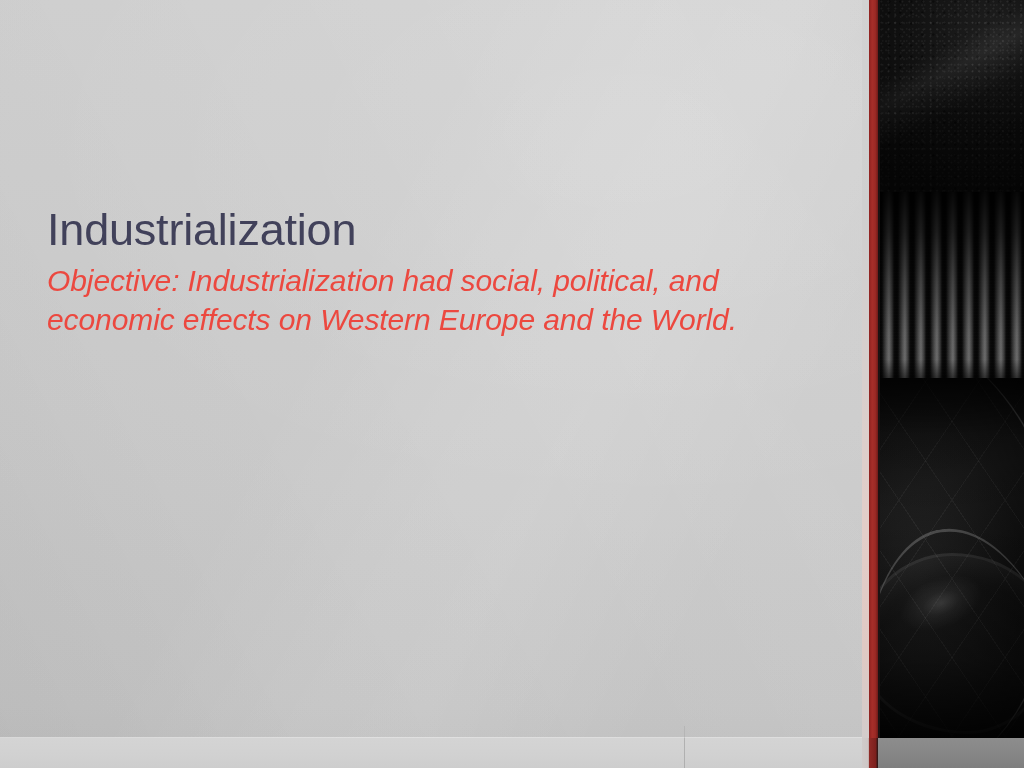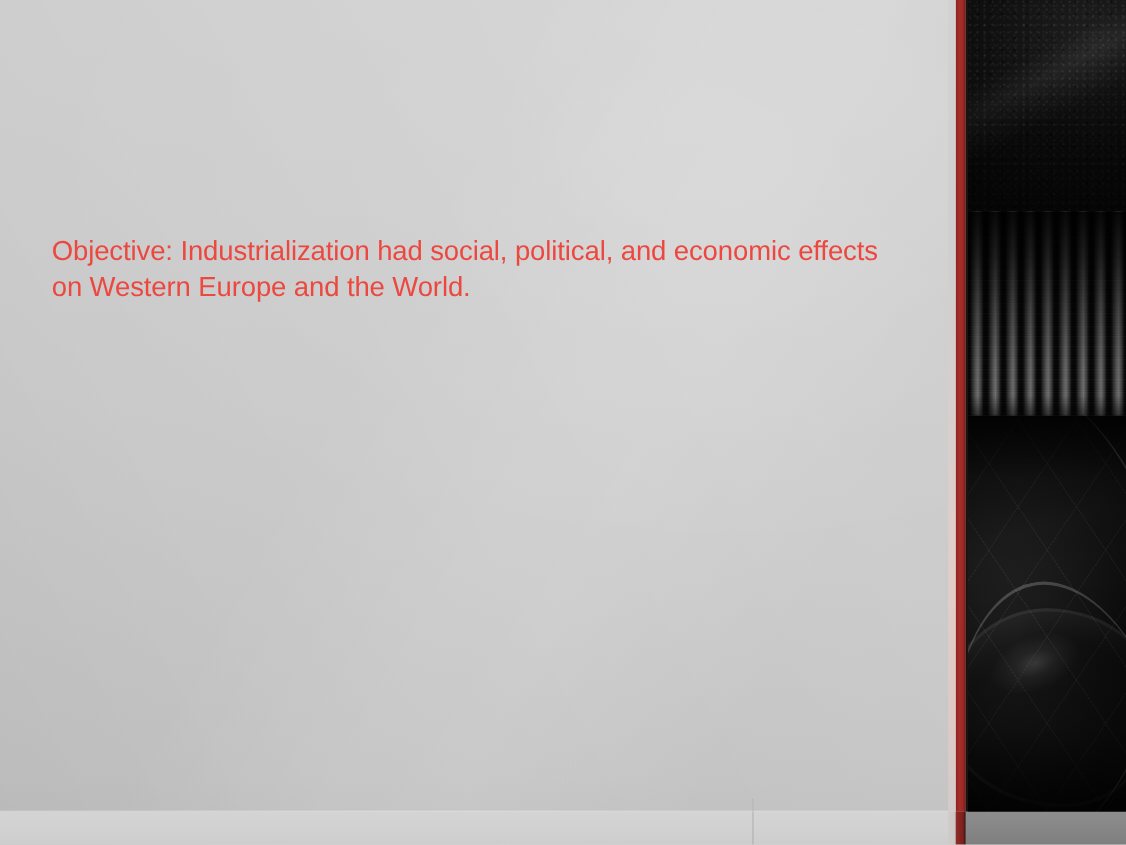--- a/index.html
+++ b/index.html
@@ -100,25 +100,26 @@
   .slide-title {
     margin: 0;
     font-size: 45px;
     line-height: 1.08;
     font-weight: 400;
     letter-spacing: -0.2px;
     color: #41415a;
   }
   .slide-objective {
     margin: 6px 0 0 0;
-    font-size: 25px;
+    font-size: 30px;
     line-height: 1.30;
     font-weight: 400;
     letter-spacing: -0.1px;
     color: #ec483f;
+    font-style: italic;
   }
 
   
   .photo-strip {
     position: absolute;
     left: 862px;
     top: 0;
     width: 162px;
     height: 738px;
   }
@@ -324,20 +325,21 @@
   <div class="bg-sheen-a"></div>
   <div class="bg-sheen-b"></div>
   <div class="bg-vign"></div>
 
   <div class="footer-topline"></div>
   <div class="footer-band"></div>
   <div class="footer-tick"></div>
   <div class="footer-divider"></div>
 
   <div class="text-block">
+    <h1 class="slide-title">Industrialization</h1>
     <p class="slide-objective">Objective:  Industrialization had social, political, and economic effects on Western Europe and the World.</p>
   </div>
 
   <div class="photo-strip">
     <div class="strip-edge-light"></div>
     <div class="strip-red"></div>
     <div class="strip-red-inner"></div>
 
     <div class="photos">
 

